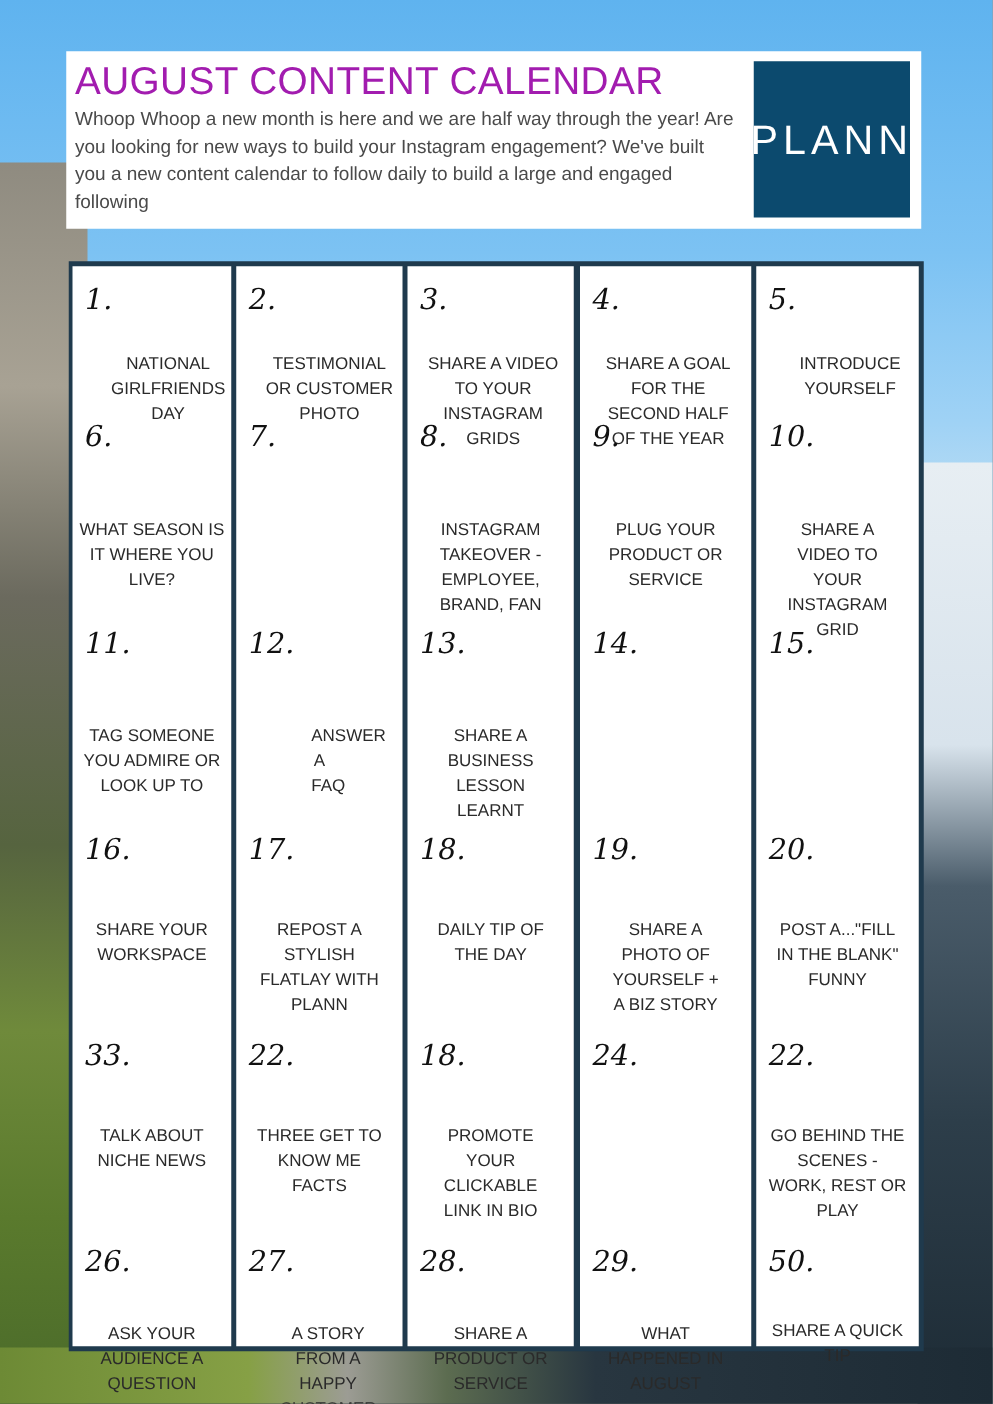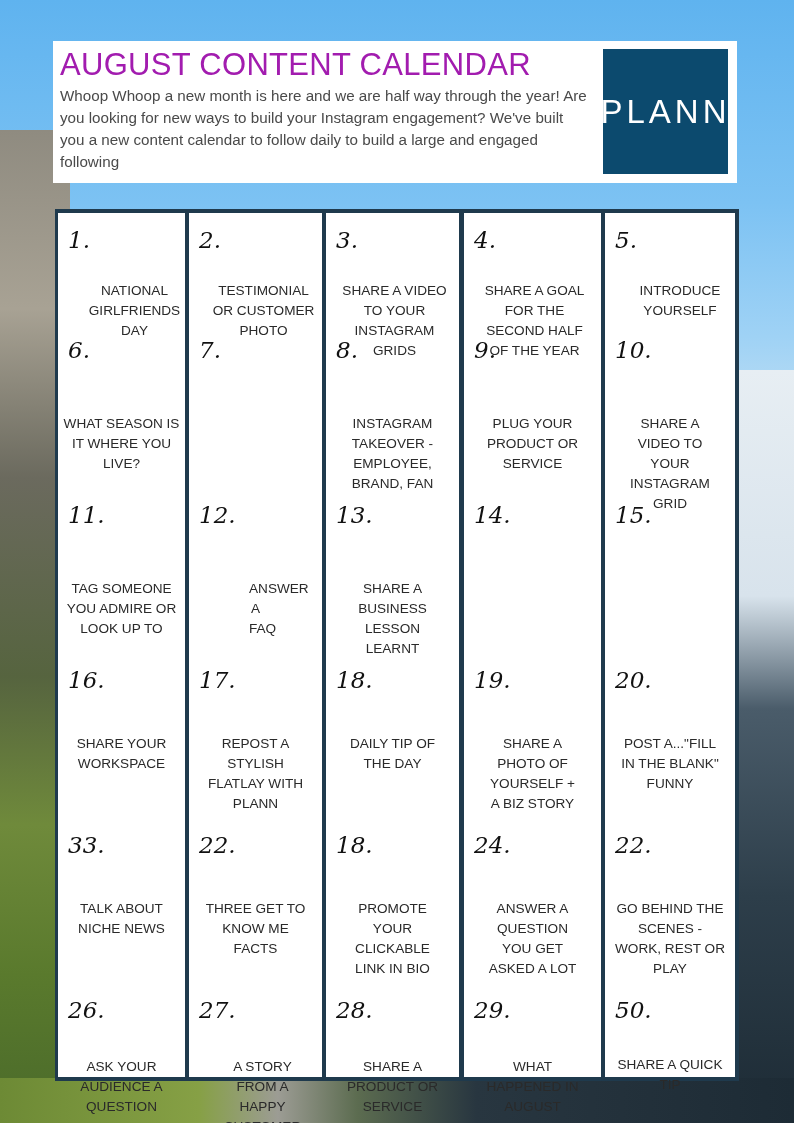--- a/index.html
+++ b/index.html
@@ -169,21 +169,20 @@
     </div>
     <div class="cell" style="top:275px">
       <span class="daynum">14.</span>
     </div>
     <div class="cell" style="top:440px">
       <span class="daynum">19.</span>
       <div class="task" style="top:42px;left:22px;right:22px">SHARE A PHOTO OF YOURSELF + A BIZ STORY</div>
     </div>
     <div class="cell" style="top:605px">
       <span class="daynum">24.</span>
-      <div class="task" style="top:42px;left:22px;right:22px">ANSWER A QUESTION YOU GET ASKED A LOT</div>
     </div>
     <div class="cell" style="top:770px; height:94px">
       <span class="daynum">29.</span>
       <div class="task" style="top:35px;left:14px;right:14px">WHAT HAPPENED IN AUGUST</div>
     </div>
   </div>
 
   <div class="col" style="left:550px; width:130px;">
     <div class="cell" style="top:0">
       <span class="daynum">5.</span>

